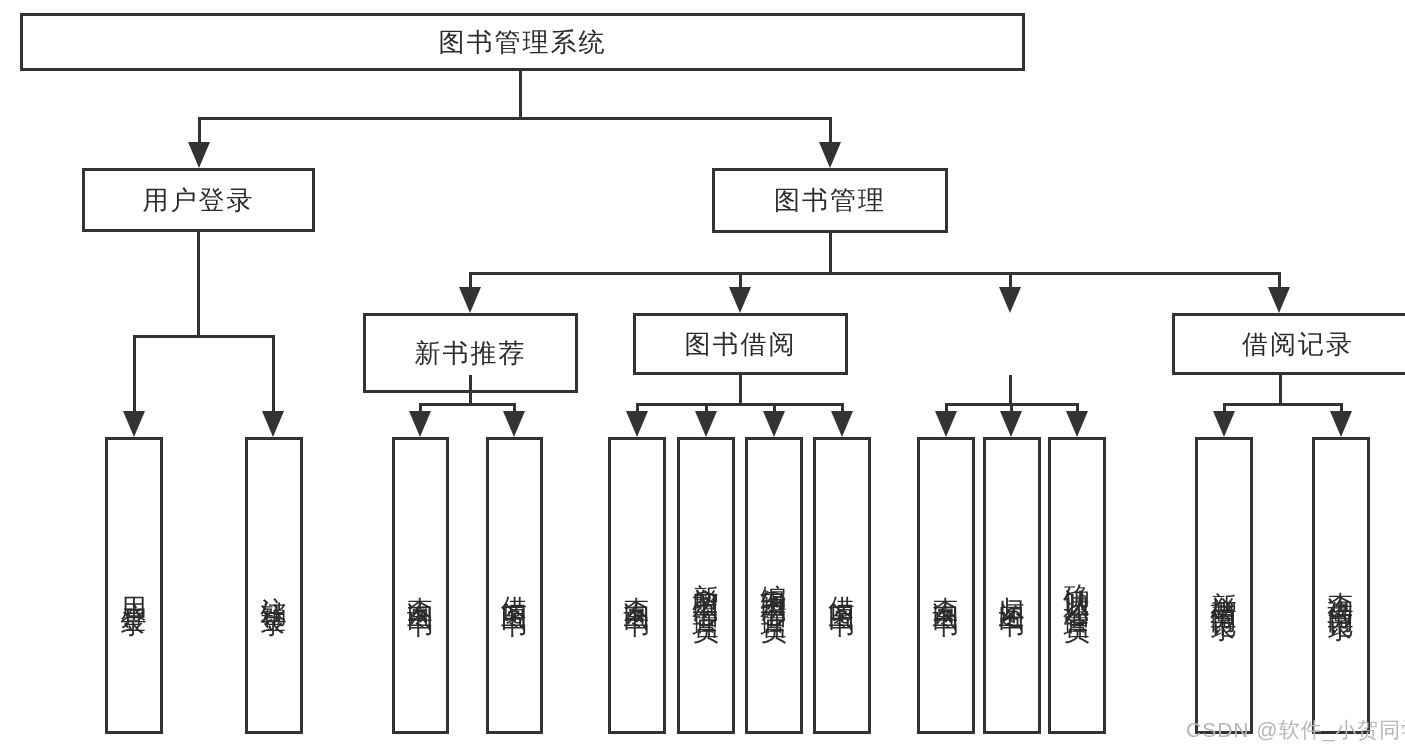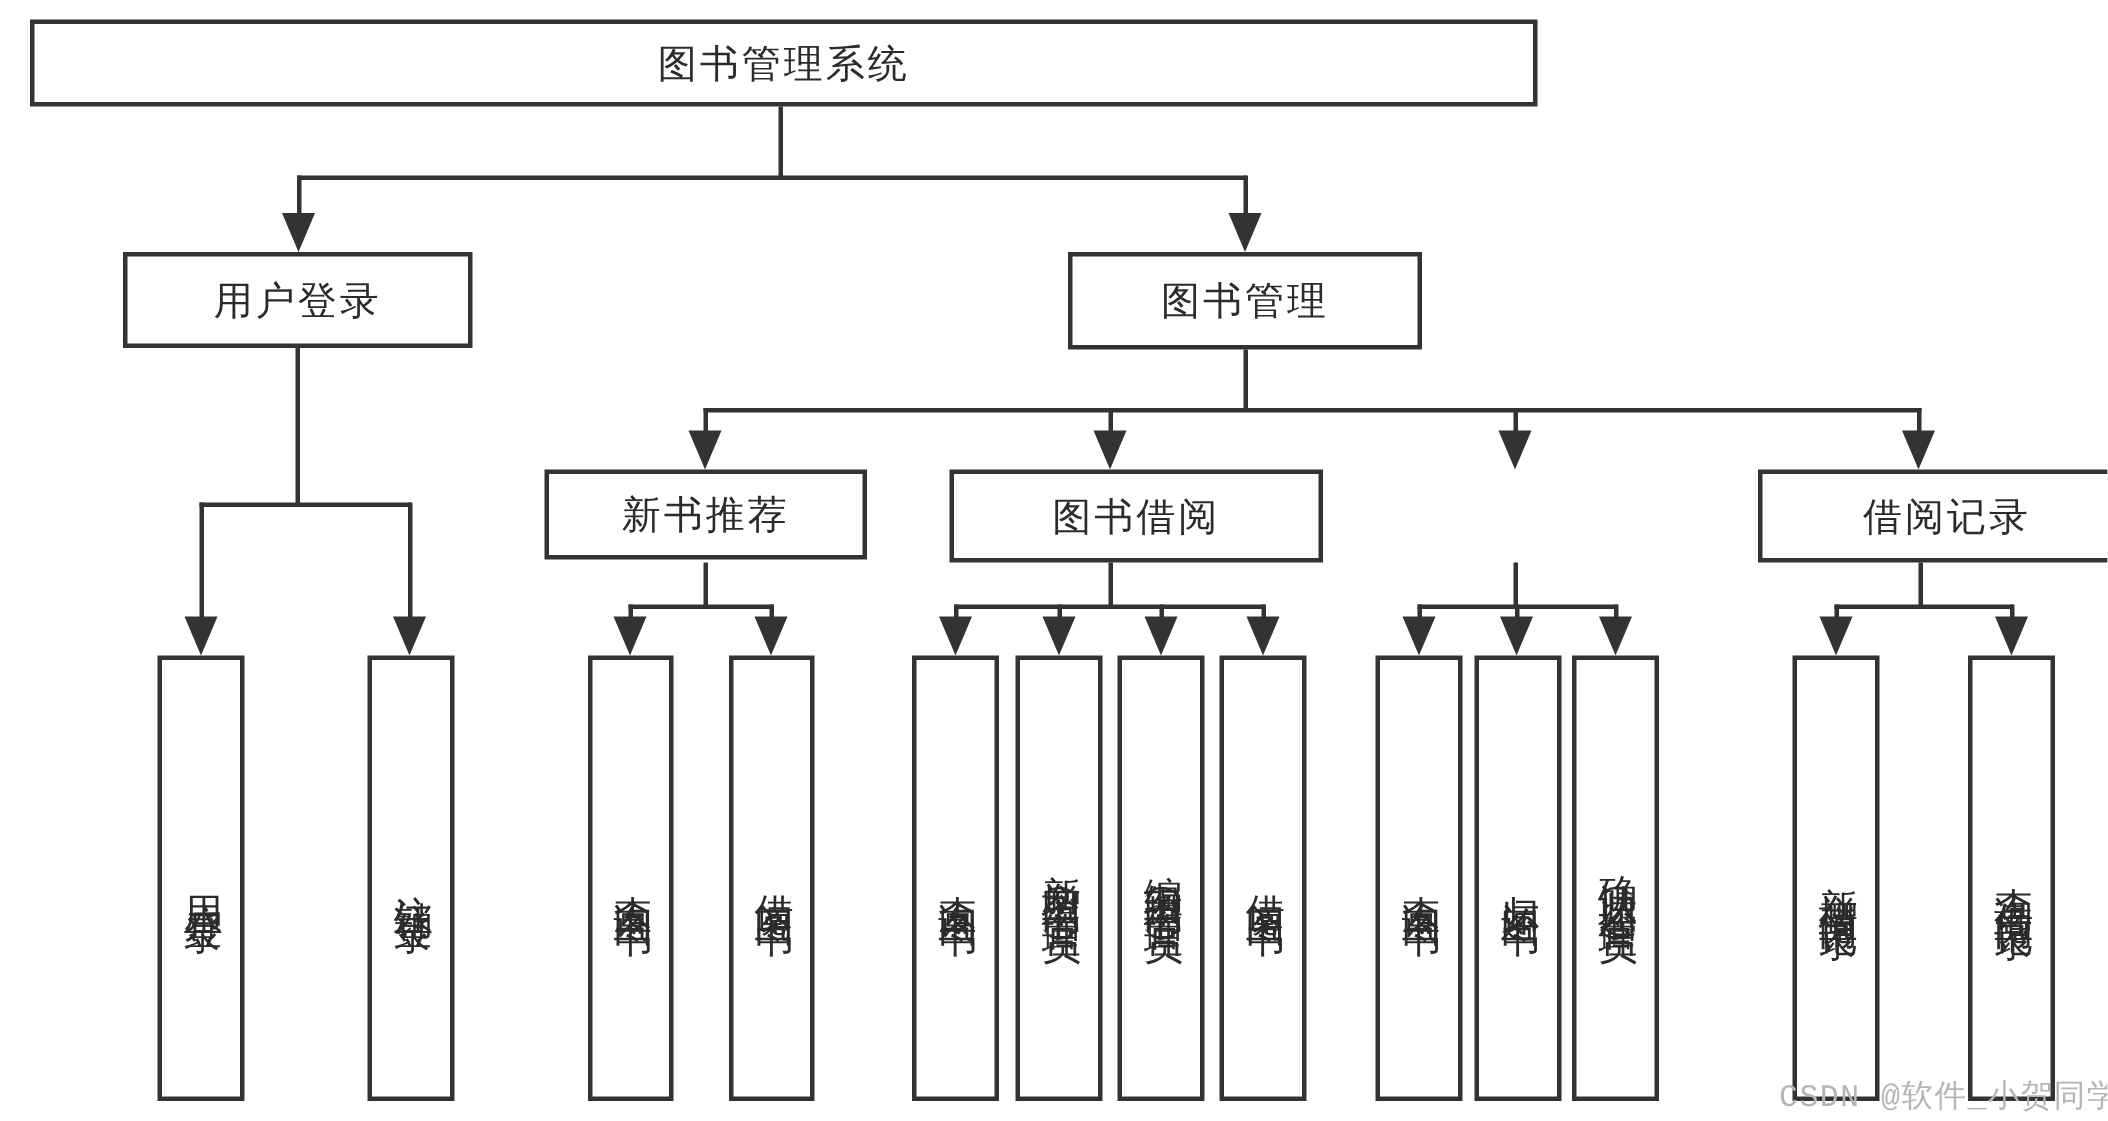--- a/index.html
+++ b/index.html
@@ -1,20 +1,20 @@
 <!DOCTYPE html>
 <html><head>
 <meta charset="utf-8">
 <style>
   html,body{margin:0;padding:0;background:#ffffff;}
   .canvas{
     position:relative;
     width:1405px;height:747px;
     background:#ffffff;
-    font-family:Liberation Mono, monospace;
+    font-family:Liberation Sans, sans-serif;
     overflow:hidden;
   }
   .box{
     position:absolute;
     box-sizing:border-box;
     border:3px solid #333333;
     background:#ffffff;
     display:flex;
     align-items:center;
     justify-content:center;
@@ -59,24 +59,24 @@
     <span class="h-label">图书管理系统</span>
   </div>
 
   <div class="box" style="left:82px;top:168px;width:233px;height:64px;">
     <span class="h-label">用户登录</span>
   </div>
   <div class="box" style="left:712px;top:168px;width:236px;height:65px;">
     <span class="h-label">图书管理</span>
   </div>
 
-  <div class="box" style="left:363px;top:313px;width:215px;height:60px;">
+  <div class="box" style="left:363px;top:313px;width:215px;height:80px;">
     <span class="h-label">新书推荐</span>
   </div>
-  <div class="box" style="left:633px;top:313px;width:249px;height:62px;">
+  <div class="box" style="left:633px;top:313px;width:215px;height:62px;">
     <span class="h-label">图书借阅</span>
   </div>
   <div class="box" style="left:1172px;top:313px;width:252px;height:62px;">
     <span class="h-label">借阅记录</span>
   </div>
 
   <div class="box" style="left:105px;top:437px;width:58px;height:297px;">
     <span class="v-label">用户登录</span>
   </div>
   <div class="box" style="left:245px;top:437px;width:58px;height:297px;">

